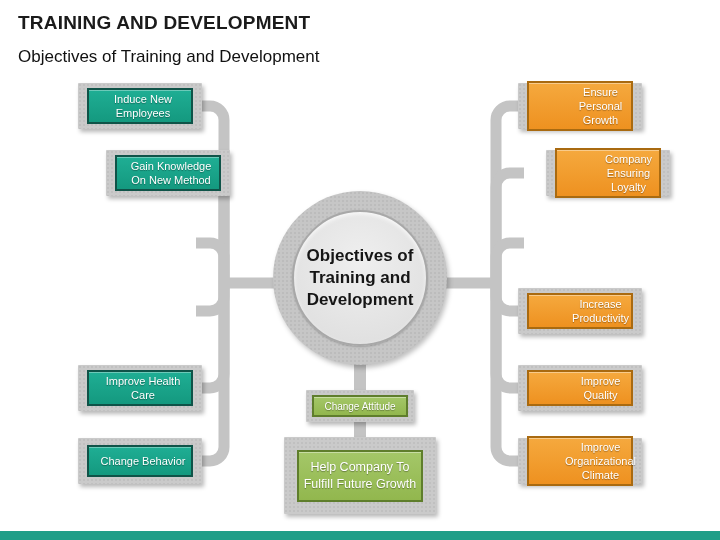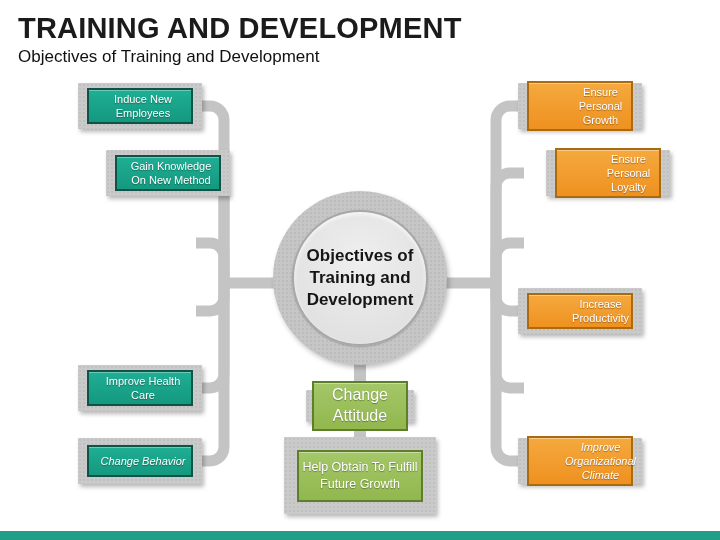--- a/index.html
+++ b/index.html
@@ -6,21 +6,21 @@
   #slide{
     position:relative;
     width:720px;height:540px;
     background:#ffffff;
     overflow:hidden;
     font-family:"Liberation Sans", sans-serif;
   }
   
   .title{
     position:absolute;left:18px;top:12px;
-    font-size:29px;font-weight:bold;color:#1b1b1b;
+    font-size:19px;font-weight:bold;color:#1b1b1b;
     letter-spacing:0.2px;
   }
   .subtitle{
     position:absolute;left:18px;top:47px;
     font-size:17px;color:#111111;
   }
   
   svg.connectors{position:absolute;left:0;top:0;z-index:1;}
   
   .plate{
@@ -30,21 +30,21 @@
     background-size:4px 4px;
     box-shadow:2px 3px 4px rgba(0,0,0,0.28);
     border-radius:1px;
     display:flex;align-items:center;justify-content:center;
     z-index:2;
   }
   .plate.side{width:124px;height:46px;}
   .plate.left-col{left:78px;}
   .plate.right-col{left:518px;}
   .r1{top:83px;}.r2{top:150px;margin-left:28px;}.r3{top:220px;}
-  .r4{top:288px;}.r5{top:365px;}.r6{top:438px;font-style:italic;}
+  .r4{top:288px;}.r5{top:365px;}.r6{top:438px;}
   
   .node{
     width:106px;min-height:32px;
     display:flex;align-items:center;justify-content:center;
     text-align:center;
     color:#ffffff;font-size:11px;line-height:1.3;
     padding:2px 3px;box-sizing:border-box;
     text-shadow:0 1px 1px rgba(0,0,0,0.35);
   }
   .teal{
@@ -80,21 +80,21 @@
     background:radial-gradient(circle at 50% 38%, #efefef, #dcdcdc);
     border:2px solid #a8a8a8;
     box-shadow:inset 0 2px 4px rgba(255,255,255,0.8), 0 1px 2px rgba(0,0,0,0.2);
     display:flex;align-items:center;justify-content:center;
     text-align:center;
     font-size:17px;font-weight:bold;color:#151515;line-height:1.3;
     padding:6px;box-sizing:border-box;
   }
   
   .plate.attitude{left:306px;top:390px;width:108px;height:32px;}
-  .plate.attitude .node{width:96px;min-height:22px;font-size:16px;}
+  .plate.attitude .node{width:96px;min-height:22px;font-size:10px;}
   .plate.growth{left:284px;top:437px;width:152px;height:77px;}
   .plate.growth .node{width:126px;min-height:52px;font-size:12.5px;}
   
   .footer-bar{
     position:absolute;left:0;top:531px;width:720px;height:9px;
     background:#1f9e88;z-index:4;
   }
 </style>
 </head>
 <body>
@@ -138,35 +138,38 @@
     <div class="node teal">Improve Health Care</div>
   </div>
   <div class="plate side left-col r6">
     <div class="node teal">Change Behavior</div>
   </div>
 
   <div class="plate side right-col r1">
     <div class="node orange">Ensure Personal Growth</div>
   </div>
   <div class="plate side right-col r2">
-    <div class="node orange">Ensure Personal Loyalty</div>
+    <div class="node orange">Company Ensuring Loyalty</div>
   </div>
   <div class="plate side right-col r4">
     <div class="node orange">Increase Productivity</div>
+  </div>
+  <div class="plate side right-col r5">
+    <div class="node orange">Improve Quality</div>
   </div>
   <div class="plate side right-col r6">
     <div class="node orange">Improve Organizational Climate</div>
   </div>
 
   <div class="circle-outer">
     <div class="circle-inner">Objectives of Training and Development</div>
   </div>
 
   <div class="plate attitude">
     <div class="node green">Change Attitude</div>
   </div>
   <div class="plate growth">
-    <div class="node green">Help Obtain To Fulfill Future Growth</div>
+    <div class="node green">Help Company To Fulfill Future Growth</div>
   </div>
 
   <div class="footer-bar"></div>
 
 </div>
 
 </body></html>

